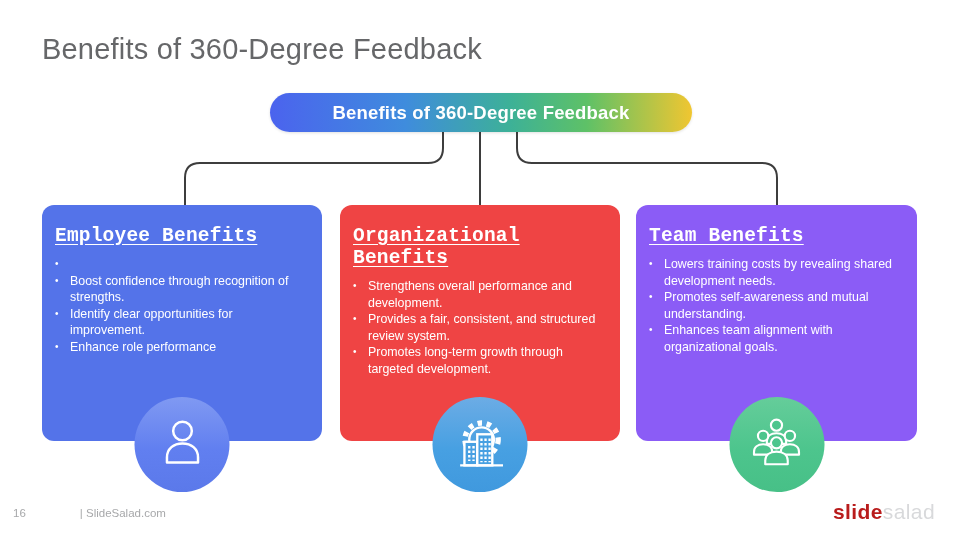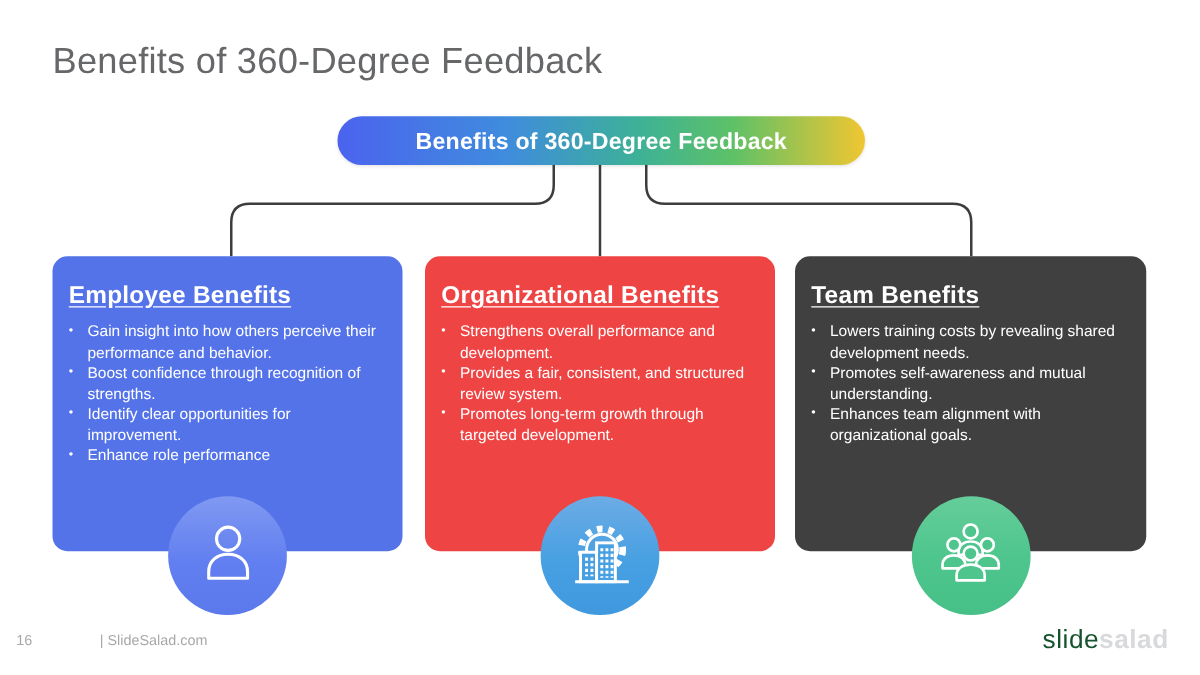--- a/index.html
+++ b/index.html
@@ -19,46 +19,46 @@
     color:#ffffff; font-size:18.5px; font-weight:700; letter-spacing:0.2px;
     box-shadow:0 1px 3px rgba(0,0,0,0.12);
   }
   .connectors { position:absolute; left:0; top:0; }
   .card {
     position:absolute; top:205px; width:280px; height:236px; border-radius:12px;
     color:#ffffff;
   }
   .card.c1 { left:42px;  background:#5473e9; }
   .card.c2 { left:340px; background:#ef4444; }
-  .card.c3 { left:636px; width:281px; background:#404040; }
+  .card.c3 { left:636px; width:281px; background:#8b5cf6; }
   .card h2 {
     margin:20px 13px 9px 13px; font-size:19.5px; font-weight:700;
-    text-decoration:underline; text-underline-offset:3px; letter-spacing:0.2px;
+    text-decoration:underline; text-underline-offset:3px; letter-spacing:0.2px;font-family:Liberation Mono, monospace;
   }
   .bullets { list-style:none; margin:0; padding:0 0 0 13px; font-size:12.4px; line-height:16.5px; }
   .bullets li { display:flex; }
   .bullets .dot { width:15px; flex:none; font-size:10px; line-height:16.5px; }
   .bullets .txt { width:236px; }
   .icon-circle {
     position:absolute; left:50%; top:192px; transform:translateX(-50%);
     width:95px; height:95px; border-radius:50%;
     display:flex; align-items:center; justify-content:center;
   }
   .c1 .icon-circle { background:linear-gradient(180deg,#8099f2 0%,#617ff0 55%,#5b79ea 100%); }
   .c2 .icon-circle { background:linear-gradient(180deg,#6cace5 0%,#47a0e2 55%,#4099de 100%); }
   .c3 .icon-circle { background:linear-gradient(180deg,#65cd9a 0%,#4dc58d 55%,#47c087 100%); }
   .footer-left {
     position:absolute; left:13px; bottom:21px; font-size:11.5px; color:#a7a8aa;
   }
   .footer-left .site { margin-left:13px;padding-left:41px; }
   .logo {
     position:absolute; right:25px; bottom:16px; font-size:21px; letter-spacing:0.4px;
   }
-  .logo .bold  { font-weight:400; color:#14532d;text-align:right; }
-  .logo .light { font-weight:700; color:#d8d9db; }
+  .logo .bold  { font-weight:700; color:#b91c1c;text-align:right; }
+  .logo .light { font-weight:400; color:#d8d9db; }
 </style>
 </head>
 <body>
 
 <div class="slide">
 
   <h1 class="slide-title">Benefits of 360-Degree Feedback</h1>
 
   <svg class="connectors" width="960" height="540" viewBox="0 0 960 540">
     <g fill="none" stroke="#3d3d3d" stroke-width="2">
@@ -70,21 +70,20 @@
 
   <div class="banner">
     <span>Benefits of 360-Degree Feedback</span>
   </div>
 
   <div class="card c1">
     <h2>Employee Benefits</h2>
     <ul class="bullets">
       <li>
           <span class="dot">•</span>
-          <span class="txt">Gain insight into how others perceive their performance and behavior.</span>
         </li>
       <li>
           <span class="dot">•</span>
           <span class="txt">Boost confidence through recognition of strengths.</span>
         </li>
       <li>
           <span class="dot">•</span>
           <span class="txt">Identify clear opportunities for improvement.</span>
         </li>
       <li>

